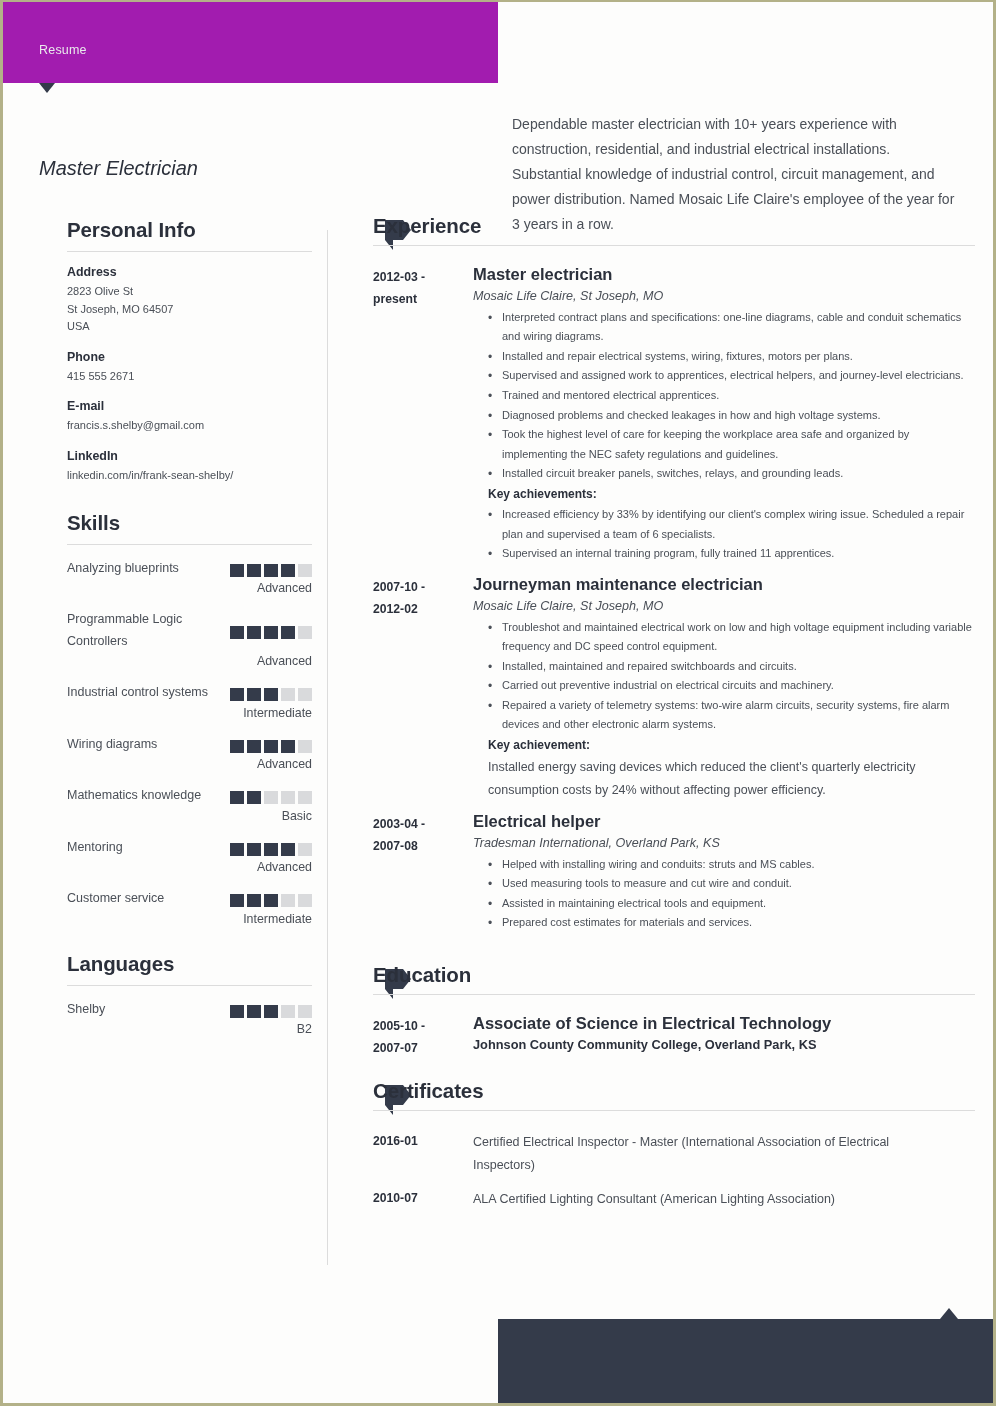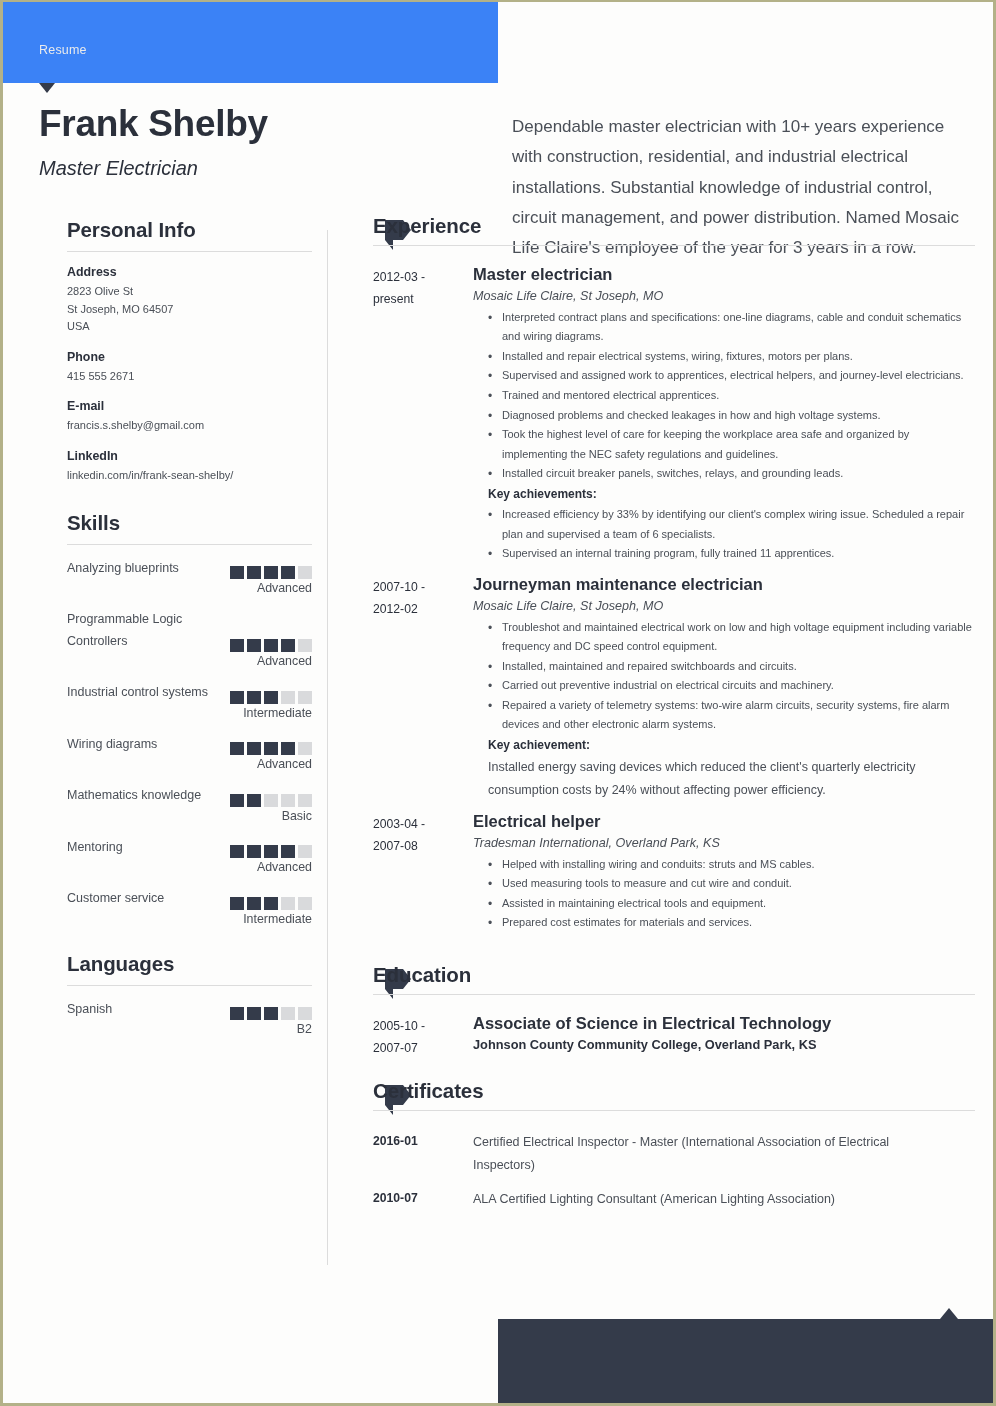--- a/index.html
+++ b/index.html
@@ -24,21 +24,21 @@
     overflow: hidden;
   }
 
   
   .topband {
     position: absolute;
     left: 0;
     top: 0;
     width: 495px;
     height: 81px;
-    background: #3b82f6;
+    background: #a21caf;
   }
   .topband-label {
     position: absolute;
     left: 36px;
     top: 41px;
     color: #e9eaec;
     font-size: 12.5px;
     letter-spacing: .2px;
   }
   .topband-notch {
@@ -77,21 +77,21 @@
     font-size: 20px;
     font-style: italic;
     color: #2b303b;
     font-weight: normal;
   }
   .summary {
     position: absolute;
     left: 509px;
     top: 15px;
     width: 448px;
-    font-size: 17px;
+    font-size: 14px;
     color: #4a4f57;
     line-height: 1.78;
   }
 
   
   .left-col {
     position: absolute;
     left: 36px;
     top: 216px;
     width: 245px;
@@ -119,21 +119,21 @@
   .info-value {
     font-size: 11px;
     color: #4a4f57;
     line-height: 1.60;
   }
 
   
   .rating-row { margin-bottom: 14px; }
   .rating-top {
     display: flex;
-    align-items: flex-end;
+    align-items: center;
     justify-content: space-between;
   }
   .rating-name {
     font-size: 12.5px;
     color: #4a4f57;
     line-height: 1.72;
     width: 150px;
     flex: none;
   }
   .boxes {
@@ -206,21 +206,21 @@
 
   .entry {
     display: flex;
     margin-left: 48px;
     margin-top: 10px;
   }
   .entry-date {
     width: 100px;
     flex: none;
     font-size: 12.2px;
-    font-weight: normal;
+    font-weight: bold;
     color: #2b303b;
     line-height: 1.78;
     padding-top: 3px;
   }
   .entry-body {
     flex: 1;
     min-width: 0;
   }
   .entry-title {
     font-size: 16.5px;
@@ -320,21 +320,20 @@
 <body>
 
 <div class="page">
 
   <div class="topband">
     <div class="topband-label">Resume</div>
   </div>
   <div class="topband-notch"></div>
 
   <div class="header">
-    <div class="name">Frank Shelby</div>
     <div class="job-title">Master Electrician</div>
     <div class="summary">Dependable master electrician with 10+ years experience with construction, residential, and industrial electrical installations. Substantial knowledge of industrial control, circuit management, and power distribution. Named Mosaic Life Claire's employee of the year for 3 years in a row.</div>
   </div>
 
   <div class="left-col">
 
     <div>
       <div class="side-h">Personal Info</div>
       <div class="side-rule"></div>
       <div id="personal-fields">
@@ -458,21 +457,21 @@
     </div>
 
     <div style="height:12px"></div>
 
     <div>
       <div class="side-h">Languages</div>
       <div class="side-rule"></div>
       <div id="languages-list">
           <div class="rating-row">
             <div class="rating-top">
-              <div class="rating-name">Spanish</div>
+              <div class="rating-name">Shelby</div>
               <div class="boxes">
                 <span class="box on"></span>
                 <span class="box on"></span>
                 <span class="box on"></span>
                 <span class="box"></span>
                 <span class="box"></span>
               </div>
             </div>
             <div class="rating-level">B2</div>
           </div>

